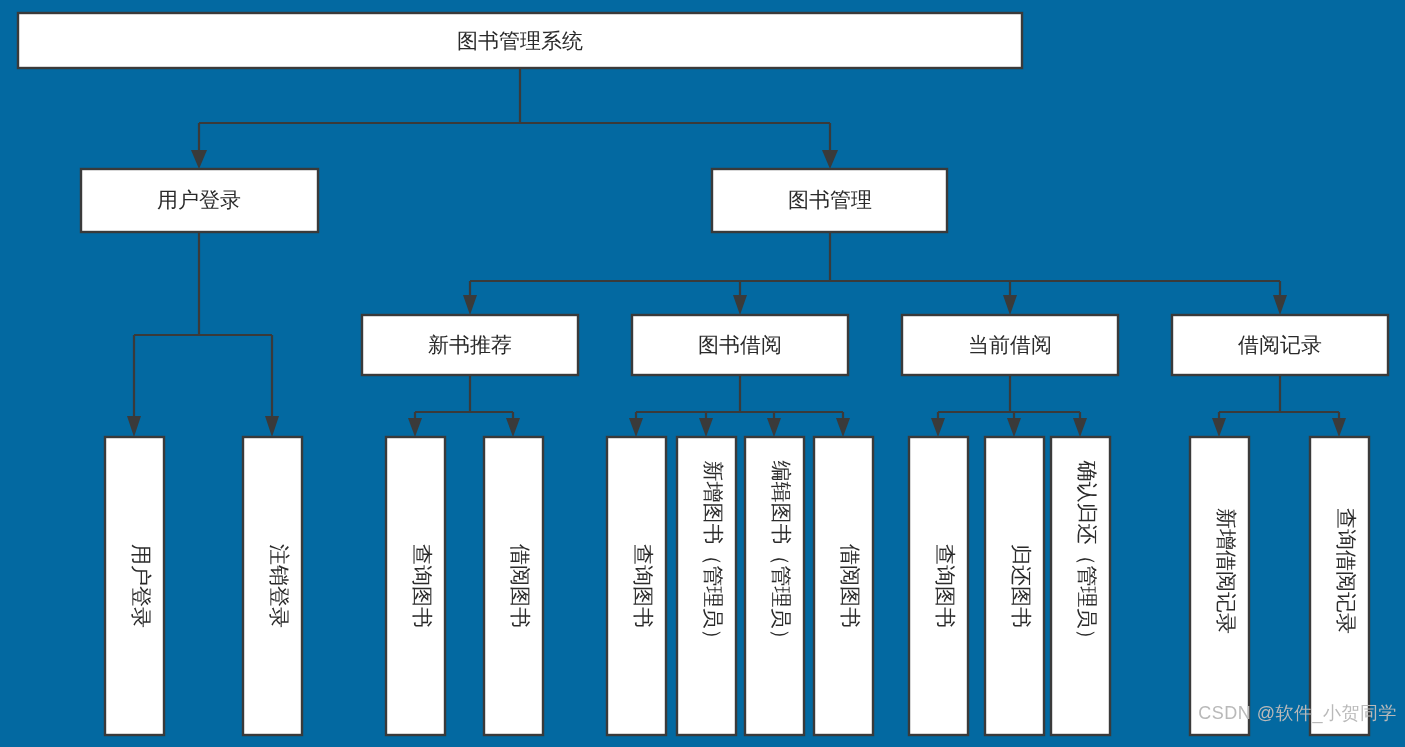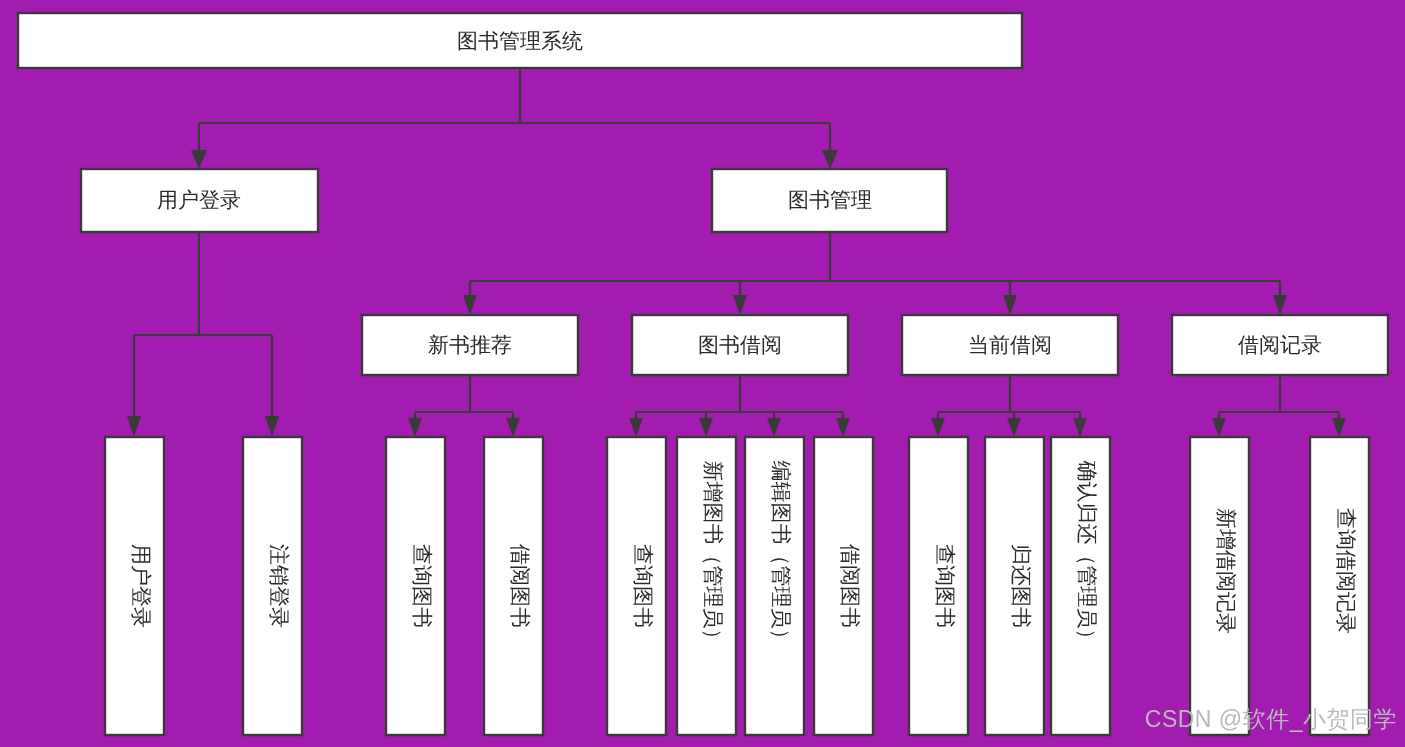--- a/index.html
+++ b/index.html
@@ -11,21 +11,21 @@
     width: 1405px;
     height: 747px;
     font-family: "Liberation Sans", "DejaVu Sans", sans-serif;
     overflow: hidden;
     position: relative;
   }
   #diagram-root {
     position: relative;
     width: 1405px;
     height: 747px;
-    background: #a21caf;
+    background: #0369a1;
   }
   svg.canvas {
     position: absolute;
     top: 0; left: 0;
     width: 1405px;
     height: 747px;
     display: block;
   }
   .node-box {
     fill: #ffffff;
@@ -51,23 +51,23 @@
   }
   .node-label-vertical {
     fill: #2a2a2a;
     font-family: "Liberation Sans", "DejaVu Sans", sans-serif;
     font-size: 21px;
     text-anchor: middle;
   }
   .watermark {
     position: absolute;
     right: 8px;
-    bottom: 12px;
-    font-family: "Liberation Sans", "DejaVu Sans", sans-serif;
-    font-size: 23px;
+    bottom: 22px;
+    font-family: "Liberation Sans", "DejaVu Sans", sans-serif;
+    font-size: 18px;
     color: #b9b9b9;
     letter-spacing: 0.5px;
     white-space: nowrap;
     user-select: none;
   }
 </style>
 </head>
 <body>
 
 <div id="diagram-root">

